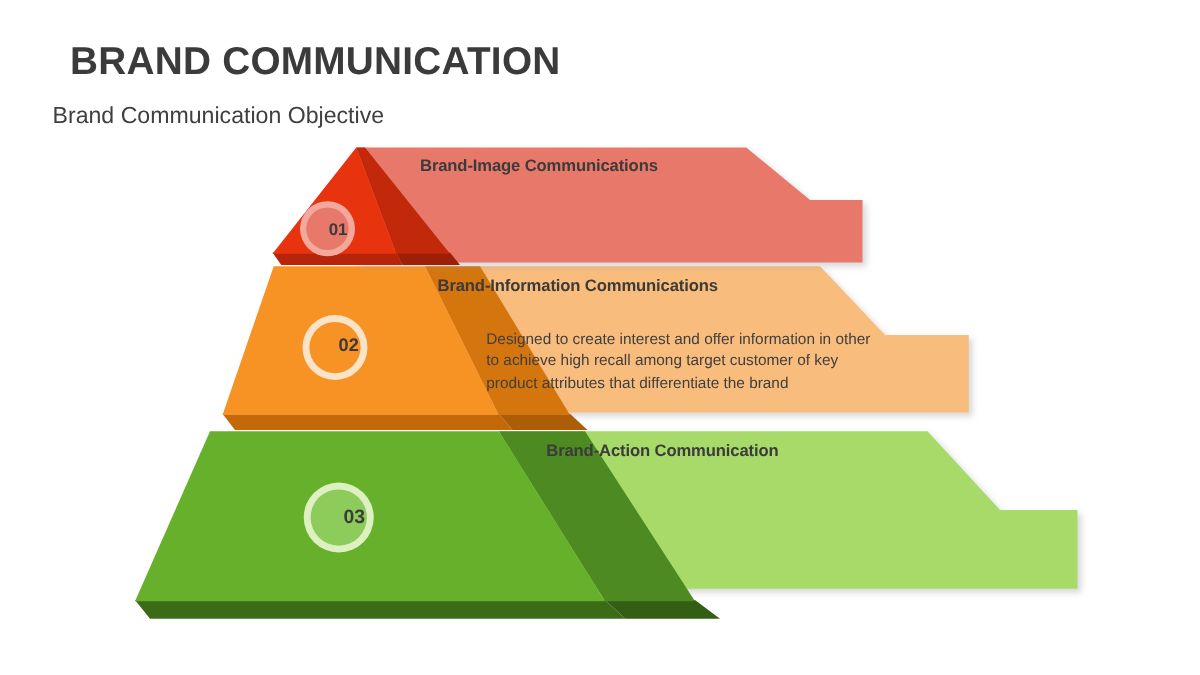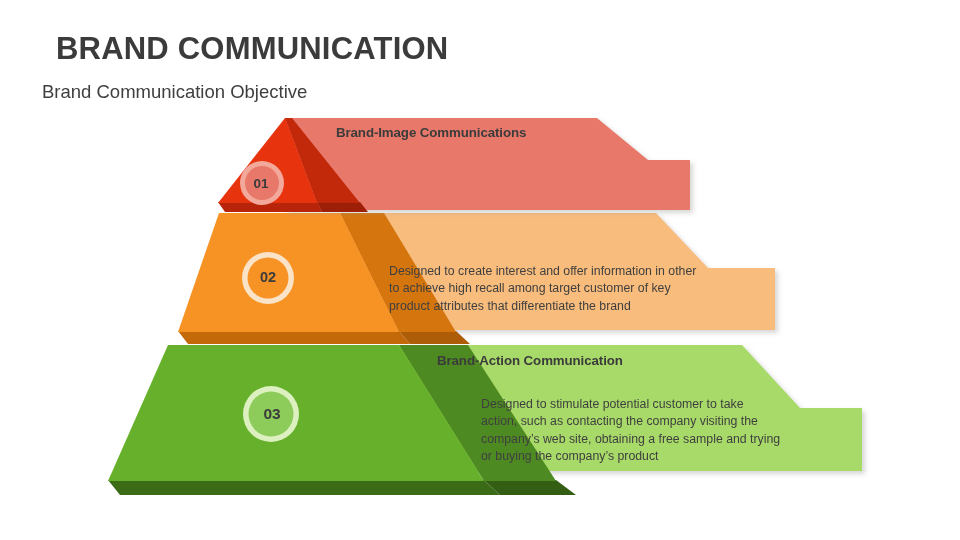--- a/index.html
+++ b/index.html
@@ -37,21 +37,21 @@
   }
   #t1-heading{left:312px;top:125px;padding-left:24px;}
   #t1-body{left:325px;top:146px;width:322px;}
   #t2-heading{left:350px;top:221px;}
   #t2-body{left:389px;top:263px;width:315px;}
   #t3-heading{left:437px;top:353px;}
   #t3-body{left:481px;top:396px;width:300px;}
 
   .badge-num{
     position:absolute;font-weight:bold;color:#3b3b3b;
-    text-align:center;
+    text-align:right;
   }
   #badge1-num{left:244px;top:176px;width:34px;font-size:13.5px;}
   #badge2-num{left:249px;top:269px;width:38px;font-size:14.5px;}
   #badge3-num{left:252px;top:405px;width:40px;font-size:15.5px;}
 </style>
 </head>
 <body>
 
 <div id="stage">
 
@@ -112,20 +112,20 @@
       <path d="M 285 118 L 317 203 L 218 203 Z" fill="#E8330F"></path>
 
       <circle cx="262" cy="183" r="22" fill="#F2A99B"></circle>
       <circle cx="262" cy="183" r="17" fill="#E8796A"></circle>
     </g>
   </svg>
 
   <div class="tier-heading" id="t1-heading">Brand-Image Communications</div>
   <div class="badge-num" id="badge1-num">01</div>
 
+  <div class="tier-heading" id="t2-heading">Brand-Information Communications</div>
   <div class="tier-body" id="t2-body">Designed to create interest and offer information in other to achieve high recall among target customer of key product attributes that differentiate the brand</div>
   <div class="badge-num" id="badge2-num">02</div>
 
   <div class="tier-heading" id="t3-heading">Brand-Action Communication</div>
-  <div class="tier-body" id="t3-body">Designed to stimulate potential customer to take action, such as contacting the company visiting the company’s web site, obtaining a free sample and trying or buying the company’s product</div>
   <div class="badge-num" id="badge3-num">03</div>
 
 </div>
 
 </body></html>

